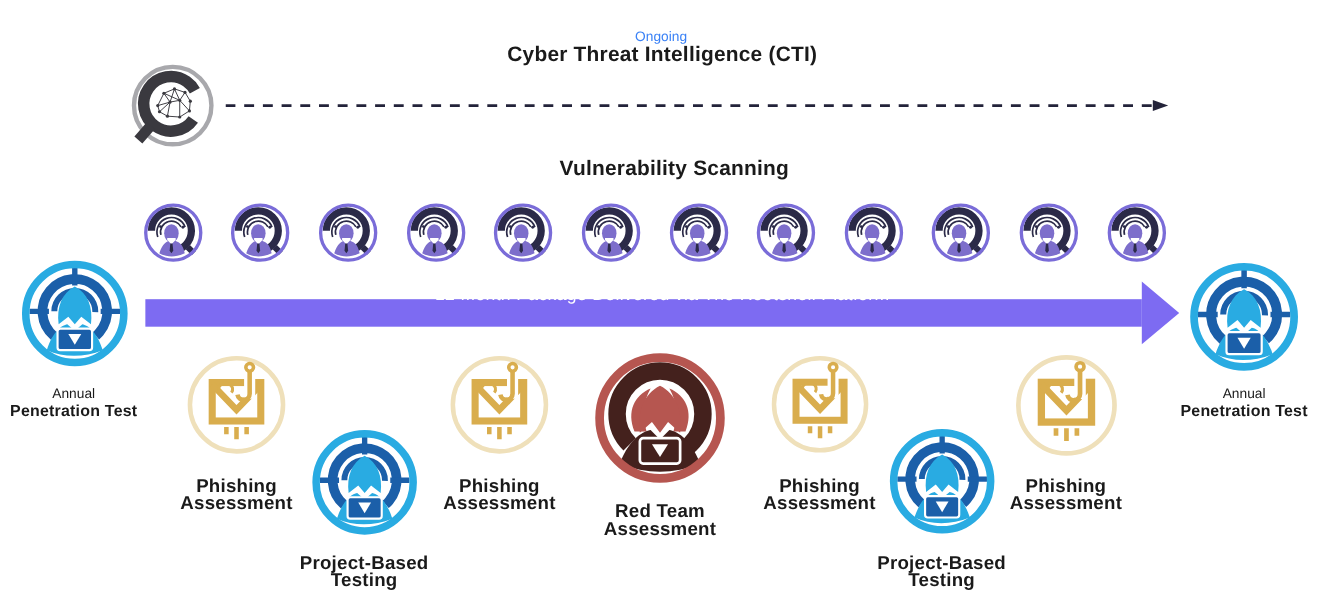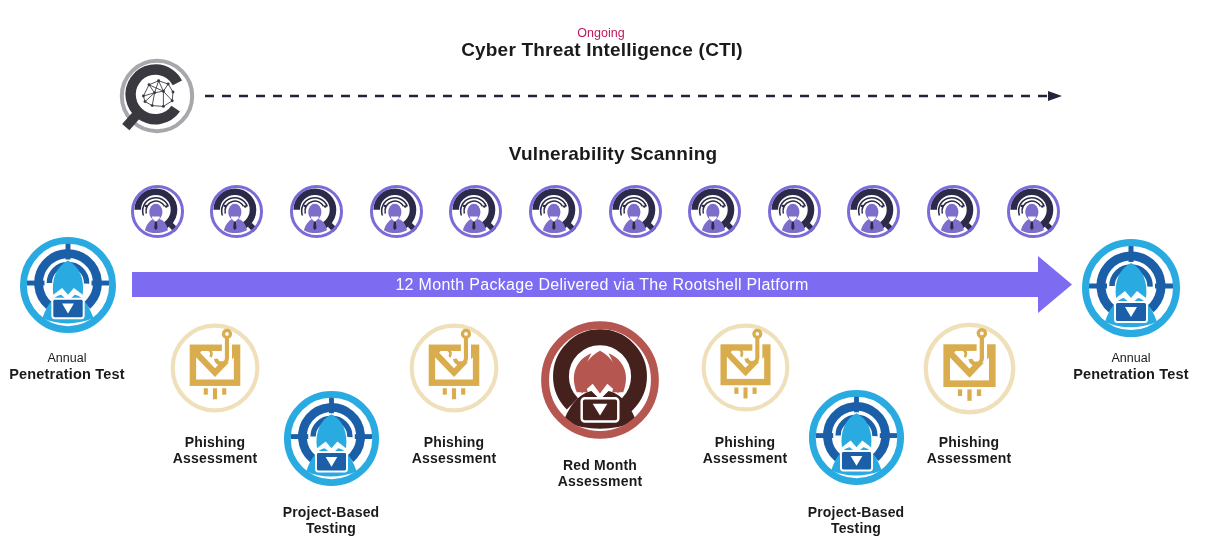--- a/index.html
+++ b/index.html
@@ -1,26 +1,26 @@
 <!DOCTYPE html>
 <html><head>
 <meta charset="utf-8">
 <style>
   * { box-sizing: border-box; margin: 0; padding: 0; }
   html,body { background:#ffffff; }
   body { font-family: "Liberation Sans", sans-serif; color:#1a1a1a; }
   .stage { position:relative; width:1210px; height:550px; background:#fff; overflow:hidden; }
   .abs { position:absolute; }
   .center { text-align:center; }
-  .toplabel-sm { font-size:12.5px; color:#be185d; }
+  .toplabel-sm { font-size:12.5px; color:#3b82f6; }
   .toplabel-lg { font-size:19px; font-weight:700; letter-spacing:.2px; }
   .banner-text { font-size:16px; color:#ffffff; letter-spacing:.3px; height:25px; line-height:25px; }
   .side-label-1 { font-size:12.5px; line-height:15px; }
   .side-label-2 { font-size:14.5px; line-height:17px; font-weight:700; letter-spacing:.2px; }
-  .item-label { font-size:14px; line-height:16px; font-weight:700; letter-spacing:.2px; text-align:center; position:absolute; }
+  .item-label { font-size:17px; line-height:16px; font-weight:700; letter-spacing:.2px; text-align:center; position:absolute; }
   svg { display:block; }
 </style>
 </head>
 <body>
 
 <div class="stage">
 
   <div class="abs" style="left:117px; top:56px; width:80px; height:80px;">
     <svg viewBox="0 0 100 100" width="80" height="80">
       <circle cx="50" cy="50" r="44" fill="#fff" stroke="#a8a8ac" stroke-width="5"></circle>
@@ -247,21 +247,21 @@
     <path d="M45.2,68 L48.8,68 L50,80 L47,84 L44,80 Z" fill="#2b2a48"></path>
     <circle cx="50" cy="50" r="45.5" fill="none" stroke="#7a6cd8" stroke-width="5.5"></circle>
   </svg>
       </div>
     </div>
 
   <svg class="abs" style="left:132px; top:255px;" width="940" height="60">
     <rect id="banner-rect" x="0" y="17" width="906" height="25" fill="#7d6bf2"></rect>
     <polygon id="banner-head" points="906,1 940,29.5 906,58" fill="#7d6bf2"></polygon>
   </svg>
-  <div class="abs center banner-text" style="left:152px; top:272px; width:900px;">12 Month Package Delivered via The Rootshell Platform</div>
+  <div class="abs center banner-text" style="left:152px; top:256px; width:900px;">12 Month Package Delivered via The Rootshell Platform</div>
 
   <div id="left-pentest-icon" class="abs" style="left:19px; top:236px; width:98px; height:98px;">
       <svg viewBox="0 0 100 100" width="100%" height="100%">
     <circle cx="50" cy="50" r="45.5" fill="#fff"></circle>
     <circle cx="50" cy="48" r="30" fill="none" stroke="#1b5fa9" stroke-width="9" stroke-dasharray="146 43" transform="rotate(130 50 48)"></circle>
     <circle cx="50" cy="48" r="19" fill="none" stroke="#1b5fa9" stroke-width="5.5" stroke-dasharray="60 60" transform="rotate(180 50 48)"></circle>
     <line x1="50" y1="6" x2="50" y2="24" stroke="#1b5fa9" stroke-width="5"></line>
     <line x1="8" y1="48" x2="26" y2="48" stroke="#1b5fa9" stroke-width="5"></line>
     <line x1="74" y1="48" x2="92" y2="48" stroke="#1b5fa9" stroke-width="5"></line>
     <path d="M24,84 C30,66 38,61 43,60 L50,66 L57,60 C62,61 70,66 76,84 C58,91 40,91 24,84 Z" fill="#29abe2"></path>
@@ -359,21 +359,21 @@
     <path d="M31,60 C25,45 31,33 43,28 C37,38 37,50 40,60 Z" fill="#b65650"></path>
     <path d="M69,60 C75,45 69,33 57,28 C63,38 63,50 60,60 Z" fill="#b65650"></path>
     <path d="M20,84 C28,64 38,60 43,59 L50,66 L57,59 C62,60 72,64 80,84 C60,92 40,92 20,84 Z" fill="#44211d"></path>
     <path d="M50,26 C38,32 33,45 35,61 L44,53 L50,61 L56,53 L65,61 C67,45 62,32 50,26 Z" fill="#b65650"></path>
     <rect x="35" y="65" width="30" height="19" rx="2.5" fill="#44211d" stroke="#fff" stroke-width="2"></rect>
     <path d="M44,69.5 L56,69.5 L50,79 Z" fill="#fff"></path>
     <circle cx="50" cy="50" r="45" fill="none" stroke="#b65650" stroke-width="6.5"></circle>
   </svg>
       </div>
       <div class="item-label" style="left: 520px; top: 457px; width: 160px;">
-        <div>Red Month</div>
+        <div>Red Team</div>
         <div>Assessment</div>
       </div>
       <div class="abs" style="left: 699.5px; top: 321.5px; width: 91px; height: 91px;">
         <svg viewBox="0 0 100 100" width="100%" height="100%">
     <circle cx="50" cy="50" r="46" fill="#fff" stroke="#efe0ba" stroke-width="4.5"></circle>
     <rect x="26" y="28" width="48" height="38" fill="#fff" stroke="#d9ad4d" stroke-width="7"></rect>
     <path d="M26,30 L50,55 L74,30" fill="none" stroke="#d9ad4d" stroke-width="6.5"></path>
     <path d="M36,40 a7,6 0 1 1 9,-2" fill="none" stroke="#d9ad4d" stroke-width="3"></path>
     <line x1="63" y1="14" x2="63" y2="44" stroke="#fff" stroke-width="11"></line>
     <circle cx="63" cy="13" r="3.8" fill="none" stroke="#d9ad4d" stroke-width="3.5"></circle>

